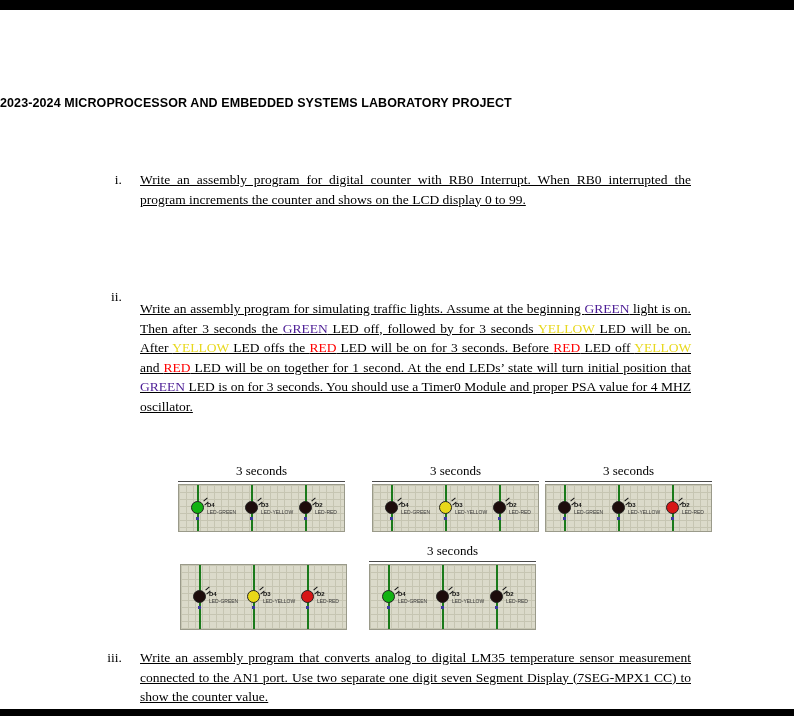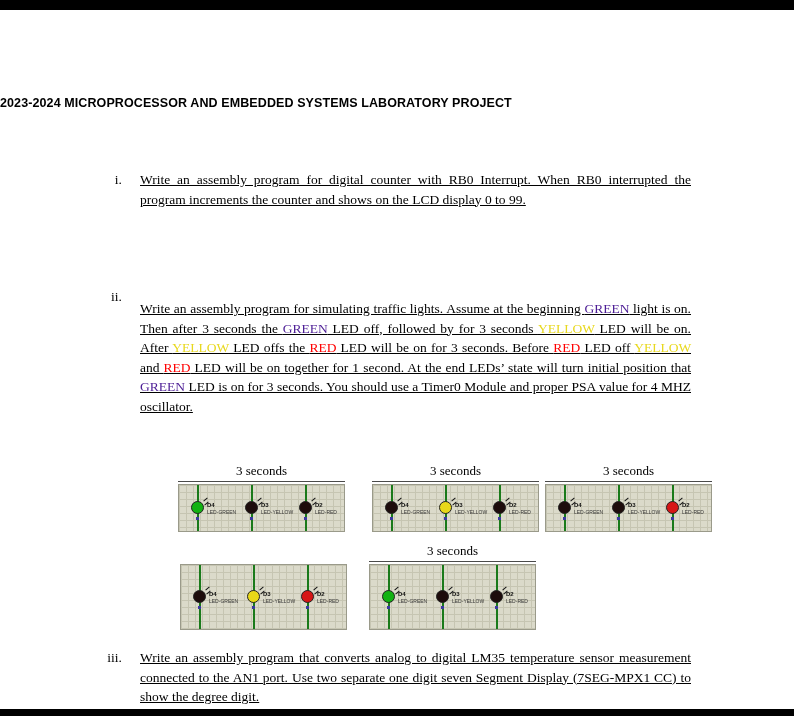--- a/index.html
+++ b/index.html
@@ -215,14 +215,14 @@
         <div class="led off"></div>
         <div class="pin"></div>
       <div class="lbl">
           <div class="ref">D2</div>
           <div class="nm">LED-RED</div>
         </div>
       </div>
   </div>
 
   <div class="num" style="top:648px">iii.</div>
-  <div class="para" style="top:648px">Write an assembly program that converts analog to digital LM35 temperature sensor measurement connected to the AN1 port. Use two separate one digit seven Segment Display (7SEG-MPX1 CC) to show the degree digit.</div>
+  <div class="para" style="top:648px">Write an assembly program that converts analog to digital LM35 temperature sensor measurement connected to the AN1 port. Use two separate one digit seven Segment Display (7SEG-MPX1 CC) to show the counter value.</div>
 </div>
 
 </body></html>

